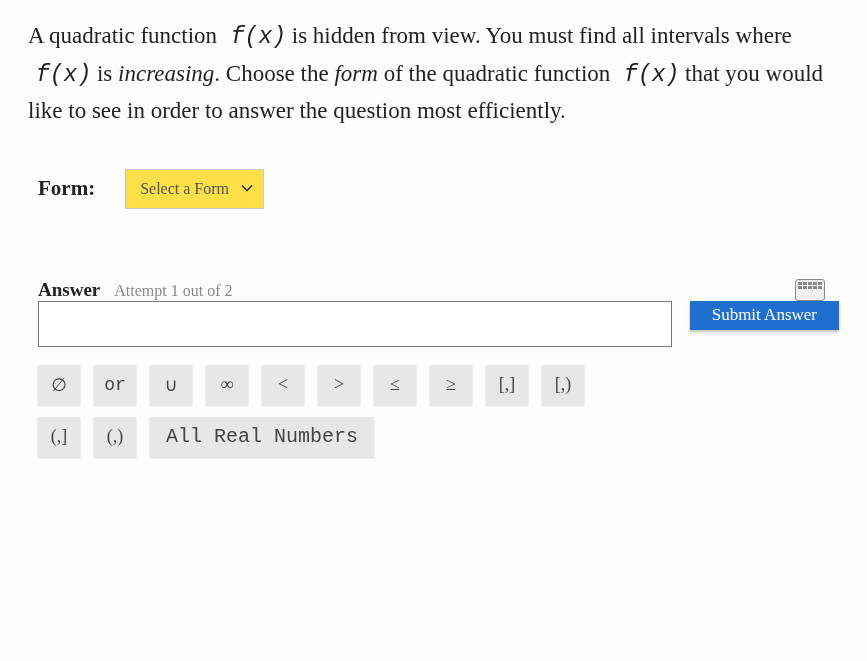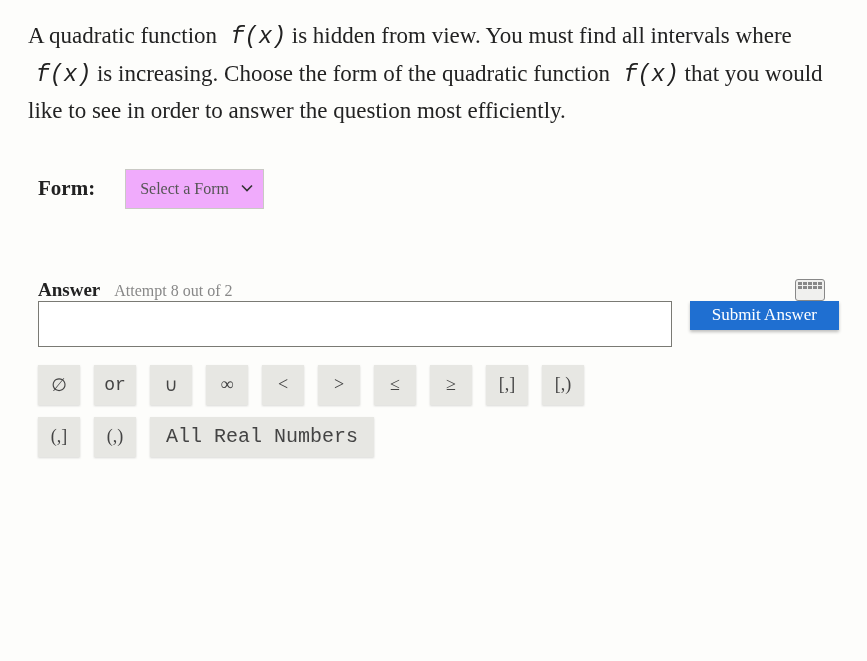--- a/index.html
+++ b/index.html
@@ -21,40 +21,41 @@
       line-height: 1.55;
       color: #222;
       margin-bottom: 40px;
     }
     .math {
       font-family: Liberation Mono, monospace;
       font-style: italic;
       margin-left: 8px;
     }
     .italic {
+      font-style: italic;
     }
     .form-row {
       display: flex;
       align-items: center;
       margin-bottom: 70px;
       padding-left: 10px;
       gap: 12px;
     }
     .form-label {
       font-weight: bold;
       font-size: 21px;
       margin-right: 18px;
       color: #222;
     }
     .select-wrap {
       position: relative;
       display: inline-flex;
       align-items: center;
       border: 1px solid #c9c9c4;
-      background: #f0abfc;
+      background: #fde047;
       padding: 10px 34px 10px 14px;
       font-size: 16px;
       color: #555;
       cursor: pointer;
     }
     .select-wrap .chev {
       position: absolute;
       right: 10px;
       top: 50%;
       transform: translateY(-50%);
@@ -176,21 +177,21 @@
     <span class="chev">
       <svg width="12" height="8" viewBox="0 0 12 8">
           <path d="M1 1 L6 6 L11 1" stroke="#333" stroke-width="1.6" fill="none"></path>
         </svg>
     </span>
   </div>
 </div>
 
 <div class="answer-row">
   <span class="answer-label">Answer</span>
-  <span class="attempt">Attempt 8 out of 2</span>
+  <span class="attempt">Attempt 1 out of 2</span>
   <div class="keyboard-icon">
     <span></span>
       <span></span>
       <span></span>
       <span></span>
       <span></span>
     <span></span>
       <span></span>
       <span></span>
       <span></span>

